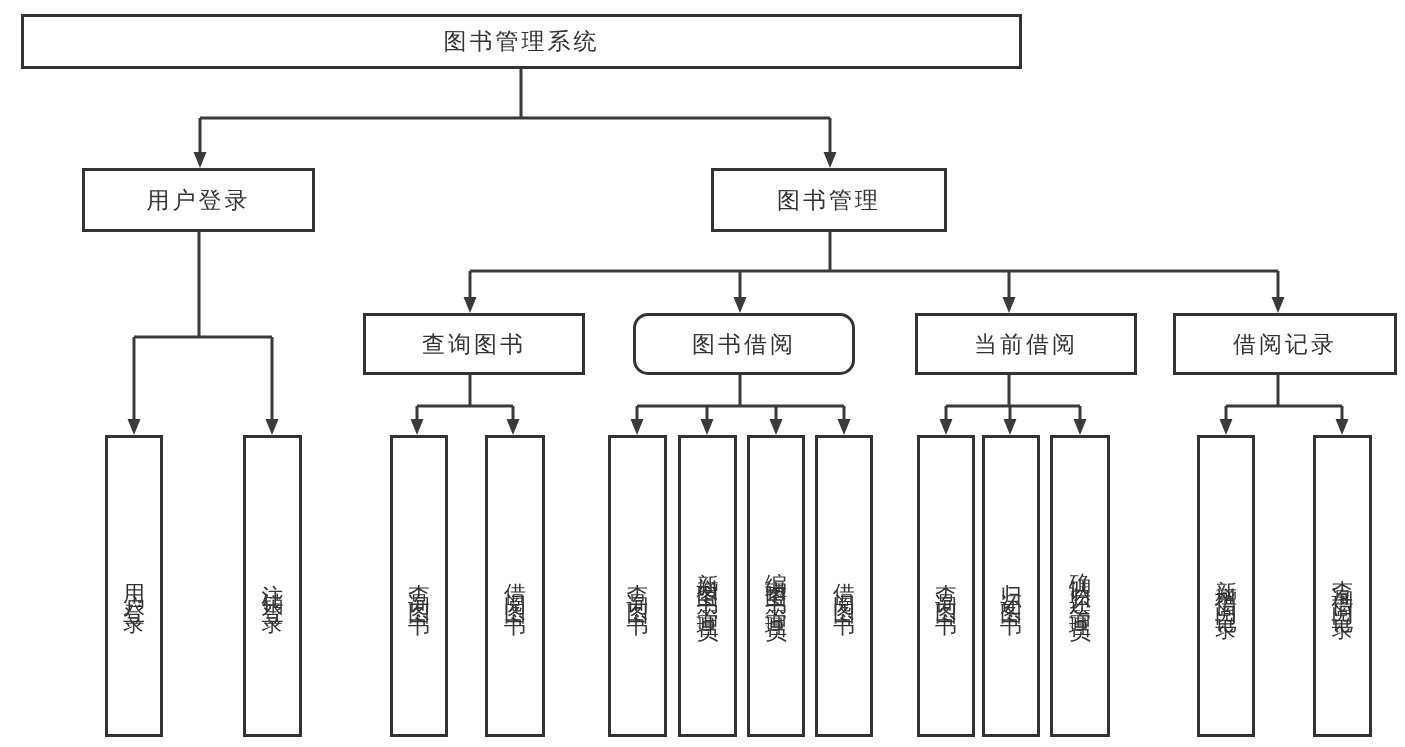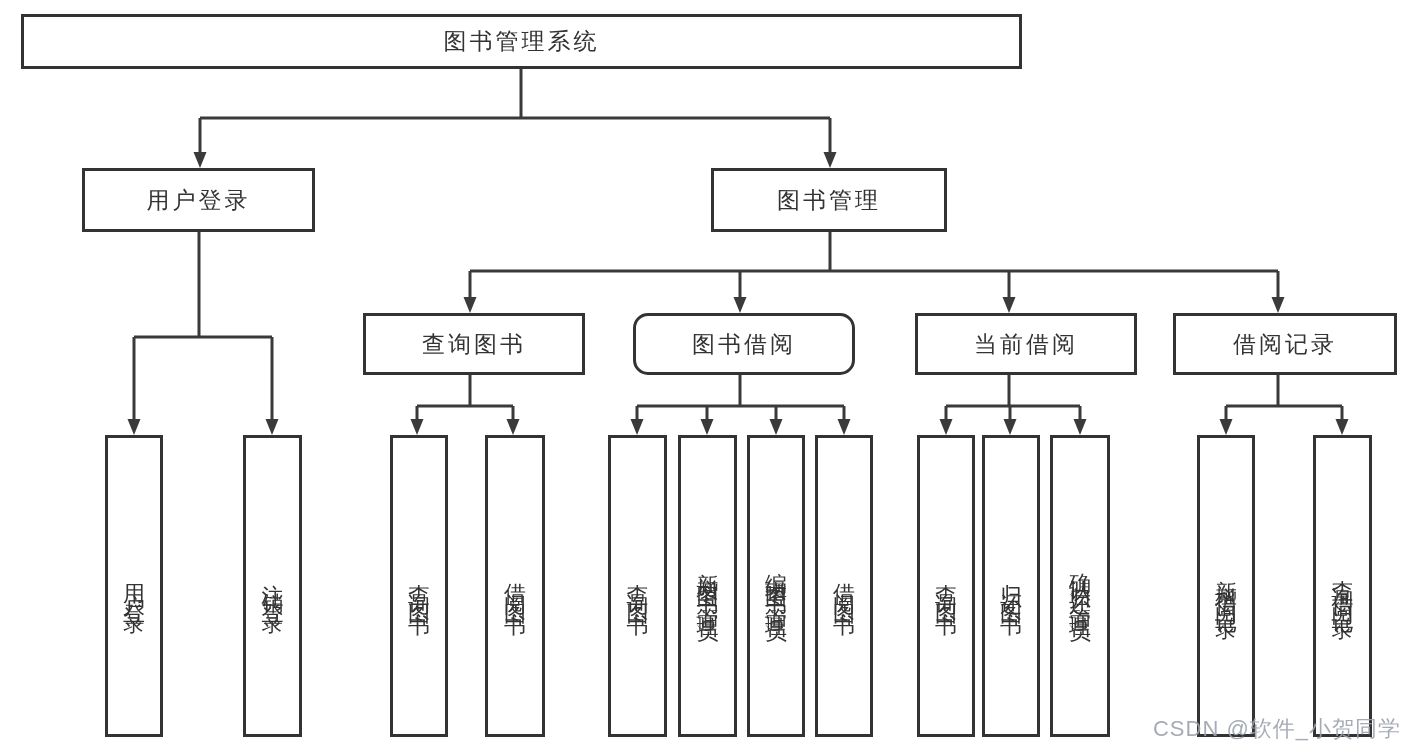--- a/index.html
+++ b/index.html
@@ -128,15 +128,14 @@
     <span class="vlabel v9">确认归还（管理员）</span>
   </div>
 
   <div class="node" style="left:1197px;top:435px;width:58px;height:302px;">
     <span class="vlabel v6">新增借阅记录</span>
   </div>
   <div class="node" style="left:1313px;top:435px;width:59px;height:302px;">
     <span class="vlabel v6">查询借阅记录</span>
   </div>
 
-  <div class="watermark">CSDN @软件_小贺同学</div>
 
 </div>
 
 </body></html>

